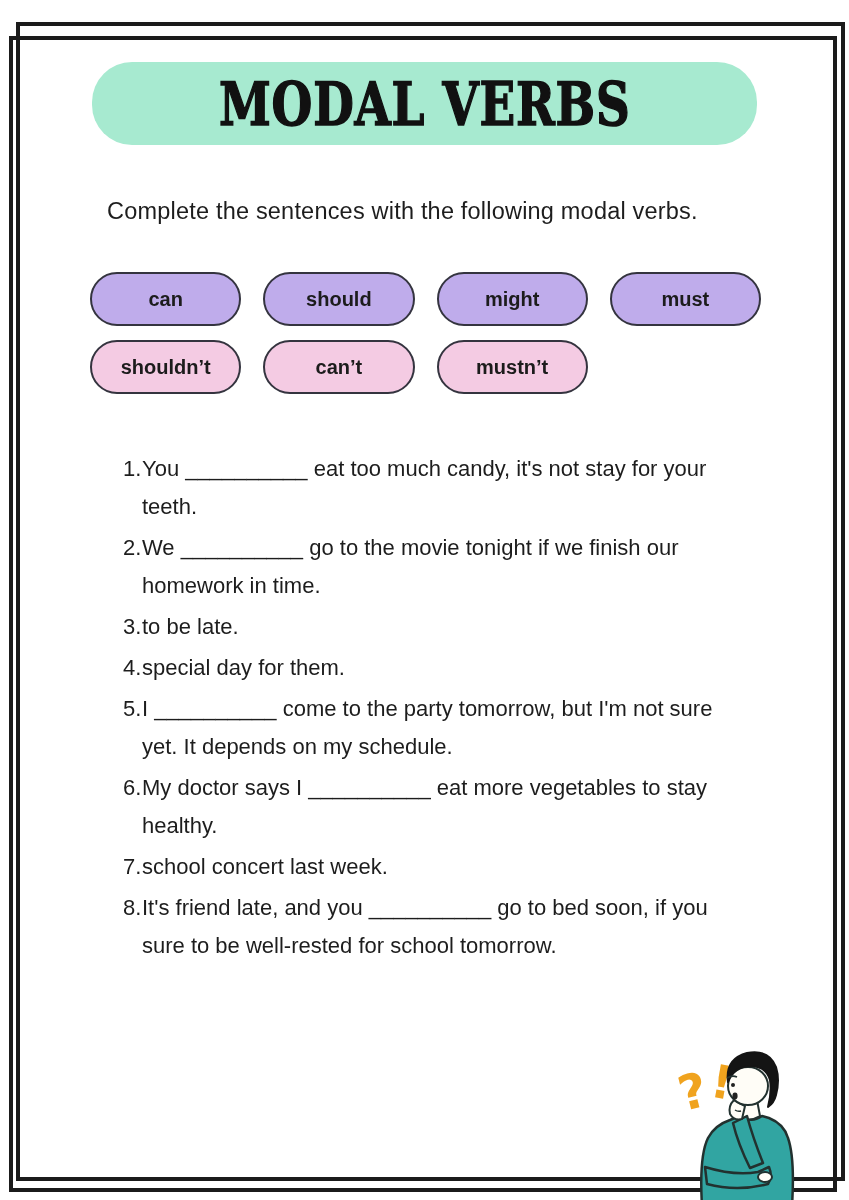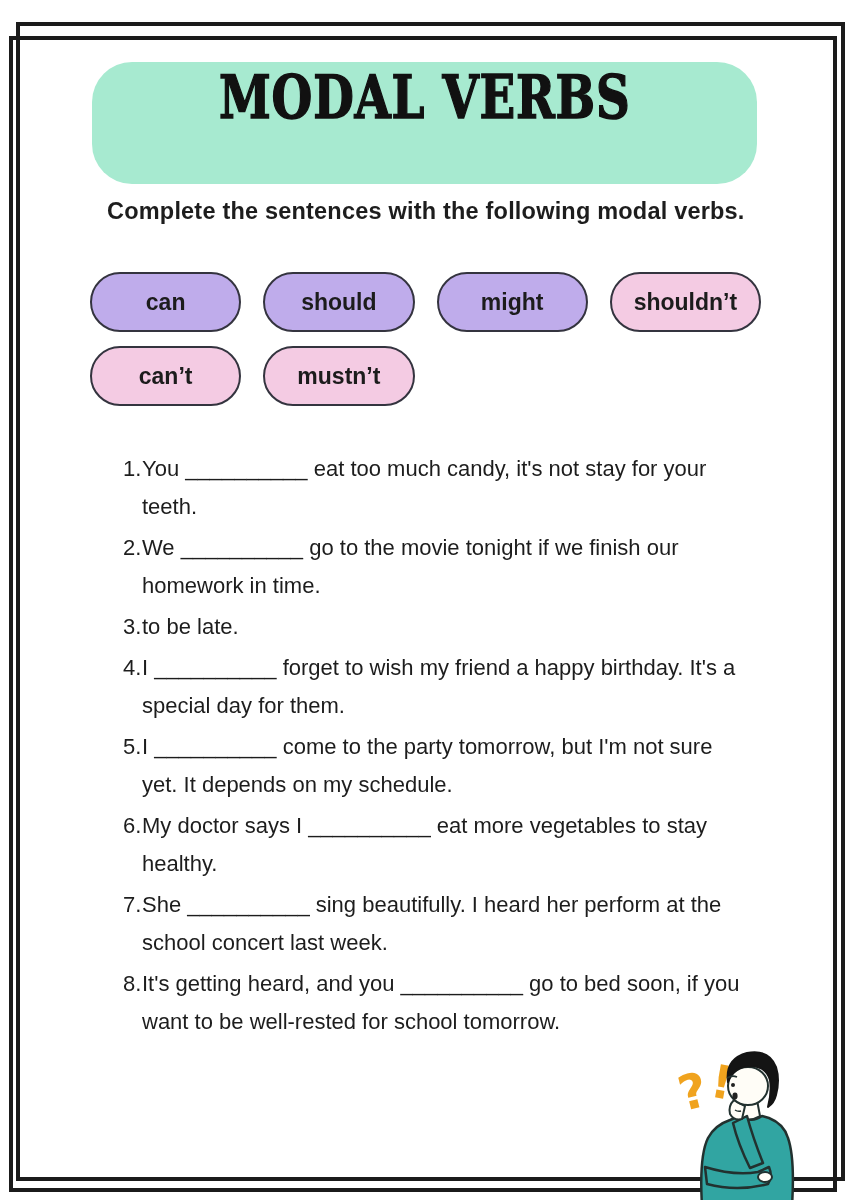--- a/index.html
+++ b/index.html
@@ -6,42 +6,42 @@
   .page{
     position:relative;width:849px;height:1200px;background:#ffffff;
     overflow:hidden;font-family:"Liberation Sans",sans-serif;color:var(--text,#202020);
   }
   
   .frame{position:absolute;border:4px solid var(--frame,#1b1b1b);box-sizing:border-box;background:transparent;z-index:2;}
   .frame-a{left:16px;top:22px;width:829px;height:1159px;}
   .frame-b{left:9px;top:36px;width:828px;height:1156px;}
   
   .header{
-    position:absolute;left:92px;top:62px;width:665px;height:122px;z-index:3;
+    position:absolute;left:92px;top:62px;width:665px;height:83px;z-index:3;
     background:var(--header-bg,#a7ead0);border-radius:40px;
-    display:flex;justify-content:center;
+    display:flex;align-items:center;justify-content:center;
   }
   .title{
     margin:0;font-family:"DejaVu Serif",serif;font-weight:800;font-size:60px;
     letter-spacing:1px;color:#111;transform:scaleX(0.78);white-space:nowrap;
     -webkit-text-stroke:1.5px #111;
   }
   .instruction{
     position:absolute;left:107px;top:198px;margin:0;z-index:3;
-    font-size:23.5px;font-weight:700;letter-spacing:0.2px;color:#1d1d1d;white-space:nowrap;
+    font-size:23.5px;font-weight:400;letter-spacing:0.2px;color:#1d1d1d;white-space:nowrap;
   }
   
   .word-bank{
     position:absolute;left:90px;top:272px;width:671px;z-index:3;
     display:grid;grid-template-columns:repeat(4,1fr);column-gap:22px;row-gap:14px;
   }
   .pill{
-    height:60px;border-radius:30px;border:2px solid var(--pill-border,#34343f);
+    height:54px;border-radius:30px;border:2px solid var(--pill-border,#34343f);
     display:flex;align-items:center;justify-content:center;box-sizing:border-box;
-    font-size:23px;font-weight:700;color:#1c1c1c;
+    font-size:20px;font-weight:700;color:#1c1c1c;
   }
   .pill.positive{background:var(--pill-positive-bg,#bfaceb);}
   .pill.negative{background:var(--pill-negative-bg,#f4cbe3);}
   
   .sentences{
     position:absolute;left:123px;top:450px;width:660px;margin:0;padding:0;z-index:3;
     list-style:none;font-size:22px;color:#1d1d1d;
   }
   .sentence{display:flex;align-items:flex-start;margin:0 0 3px 0;}
   .num{flex:none;width:19px;line-height:38px;white-space:nowrap;}
@@ -65,20 +65,21 @@
   <header class="header">
     <h1 class="title">MODAL VERBS</h1>
   </header>
 
   <p class="instruction">Complete the sentences with the following modal verbs.</p>
 
   <div class="word-bank">
     <div class="pill positive">can</div>
     <div class="pill positive">should</div>
     <div class="pill positive">might</div>
+    <div class="pill positive">must</div>
     <div class="pill negative">shouldn’t</div>
     <div class="pill negative">can’t</div>
     <div class="pill negative">mustn’t</div>
   </div>
 
   <ol class="sentences">
     <li class="sentence">
       <span class="num">1.</span>
       <span class="stext">
         <span class="line">You __________ eat too much candy, it's not stay for your</span>
@@ -94,50 +95,48 @@
     </li>
     <li class="sentence">
       <span class="num">3.</span>
       <span class="stext">
         <span class="line">to be late.</span>
       </span>
     </li>
     <li class="sentence">
       <span class="num">4.</span>
       <span class="stext">
-        <span class="line">I __________ forget to wish my friend a happy birthday. It's a</span>
         <span class="line">special day for them.</span>
       </span>
     </li>
     <li class="sentence">
       <span class="num">5.</span>
       <span class="stext">
         <span class="line">I __________ come to the party tomorrow, but I'm not sure</span>
         <span class="line">yet. It depends on my schedule.</span>
       </span>
     </li>
     <li class="sentence">
       <span class="num">6.</span>
       <span class="stext">
         <span class="line">My doctor says I __________ eat more vegetables to stay</span>
         <span class="line">healthy.</span>
       </span>
     </li>
     <li class="sentence">
       <span class="num">7.</span>
       <span class="stext">
-        <span class="line">She __________ sing beautifully. I heard her perform at the</span>
         <span class="line">school concert last week.</span>
       </span>
     </li>
     <li class="sentence">
       <span class="num">8.</span>
       <span class="stext">
-        <span class="line">It's getting heard, and you __________ go to bed soon, if you</span>
-        <span class="line">want to be well-rested for school tomorrow.</span>
+        <span class="line">It's friend late, and you __________ go to bed soon, if you</span>
+        <span class="line">sure to be well-rested for school tomorrow.</span>
       </span>
     </li>
   </ol>
 
   <svg class="character" viewBox="0 0 140 164" aria-hidden="true">
 
     <text class="mark" x="6" y="72" font-size="48" transform="rotate(-14 22 52)">?</text>
     <text class="mark" x="40" y="62" font-size="46" transform="rotate(10 48 42)">!</text>
 
     <g>

